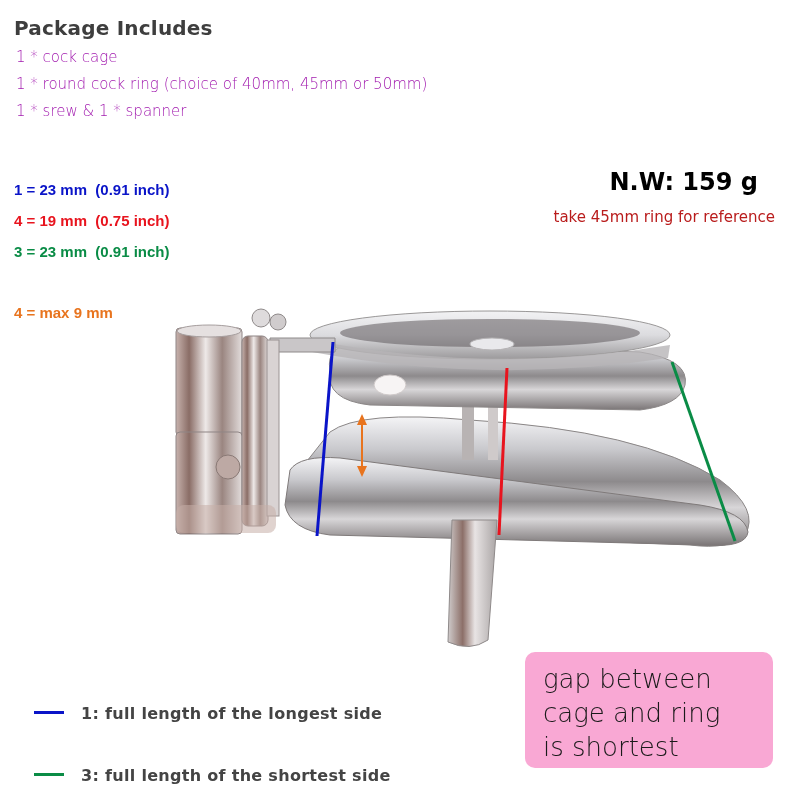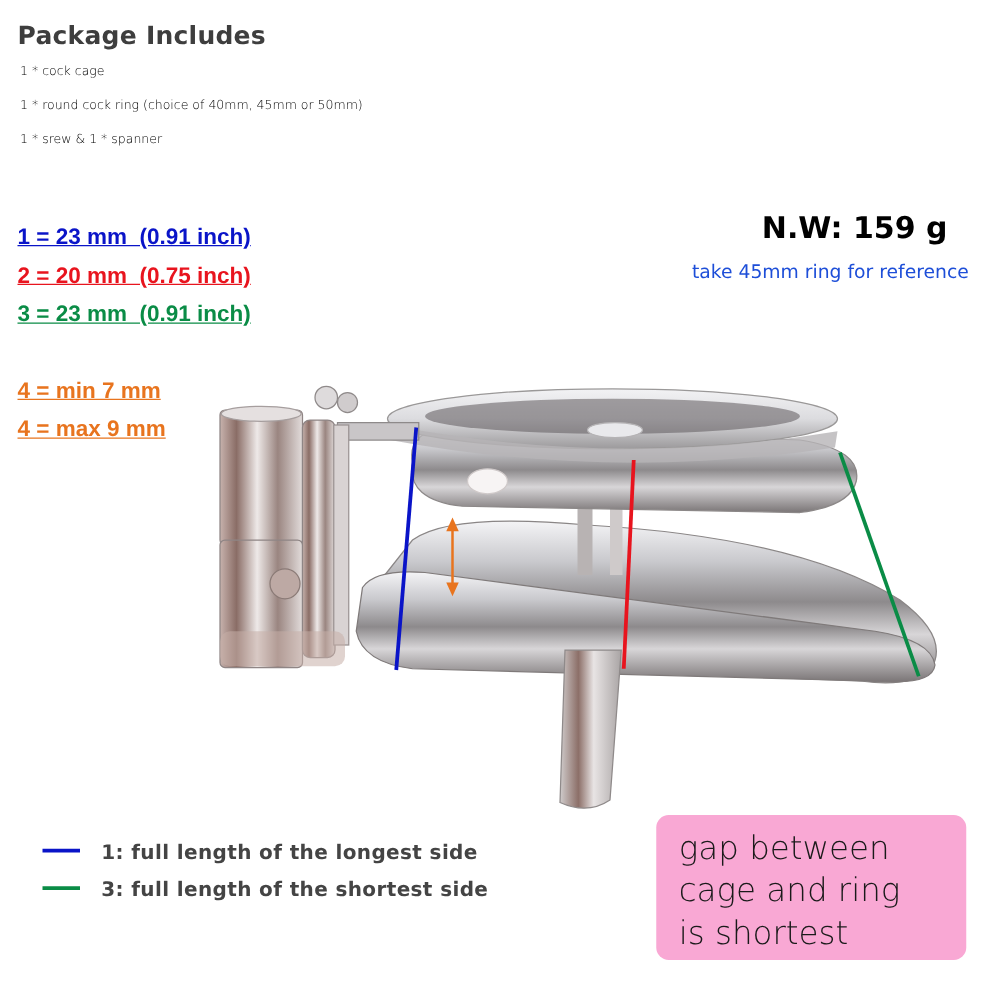--- a/index.html
+++ b/index.html
@@ -29,76 +29,76 @@
     }
     .pkg-list {
       position: absolute;
       left: 16px;
       top: 44px;
       margin: 0;
       padding: 0;
       list-style: none;
     }
     .pkg-list li {
-      font-size: 10px;
-      color: #000000;
+      font-size: 15px;
+      color: #a21caf;
       line-height: 27px;
       font-family: "DejaVu Sans", sans-serif;
       font-weight: 300;
     }
     .dims {
       position: absolute;
       left: 14px;
       top: 174px;
     }
     .dim-line {
-      font-size: 18px;
+      font-size: 15px;
       font-weight: bold;
       line-height: 31px;
       font-family: "Liberation Sans", sans-serif;
       white-space: pre;
-      text-decoration: underline;
     }
     .dim-gap {
       height: 30px;
     }
     .nw {
       position: absolute;
       right: 42px;
       top: 168px;
       font-size: 24px;
       color: #000000;
       font-weight: bold;
       text-align: right;
     }
     .nw-note {
       position: absolute;
       right: 25px;
       top: 208px;
       font-size: 15px;
-      color: #1d4ed8;
+      color: #b91c1c;
       text-align: center;
     }
     .product {
       position: absolute;
       left: 0;
       top: 0;
       width: 800px;
       height: 800px;
       pointer-events: none;
     }
     .legend {
       position: absolute;
       left: 34px;
       top: 666px;
     }
     .legend-row {
       display: flex;
       align-items: center;
       height: 30px;
+      margin-top: 32px;
     }
     .legend-swatch {
       width: 34px;
       height: 12px;
       position: relative;
       margin-right: 13px;
     }
     .legend-swatch .bar {
       position: absolute;
       left: 0;
@@ -137,24 +137,23 @@
 
   <div class="pkg-title">Package Includes</div>
   <ul class="pkg-list">
     <li>1 * cock cage</li>
     <li>1 * round cock ring (choice of 40mm, 45mm or 50mm)</li>
     <li>1 * srew &amp; 1 * spanner</li>
   </ul>
 
   <div class="dims">
     <div class="dim-line" style="color:#0a14c8">1 = 23 mm  (0.91 inch)</div>
-    <div class="dim-line" style="color:#e8141e">2 = 20 mm  (0.75 inch)</div>
+    <div class="dim-line" style="color:#e8141e">4 = 19 mm  (0.75 inch)</div>
     <div class="dim-line" style="color:#0a8c46">3 = 23 mm  (0.91 inch)</div>
     <div class="dim-gap"></div>
-    <div class="dim-line" style="color:#e8741e">4 = min 7 mm</div>
     <div class="dim-line" style="color:#e8741e">4 = max 9 mm</div>
   </div>
 
   <div class="nw">N.W: 159 g</div>
   <div class="nw-note">take 45mm ring for reference</div>
 
   <svg class="product" viewBox="0 0 800 800" xmlns="http://www.w3.org/2000/svg">
     <defs>
       <linearGradient id="steelV" x1="0" y1="0" x2="0" y2="1">
         <stop offset="0" stop-color="#f4f4f6"></stop>

